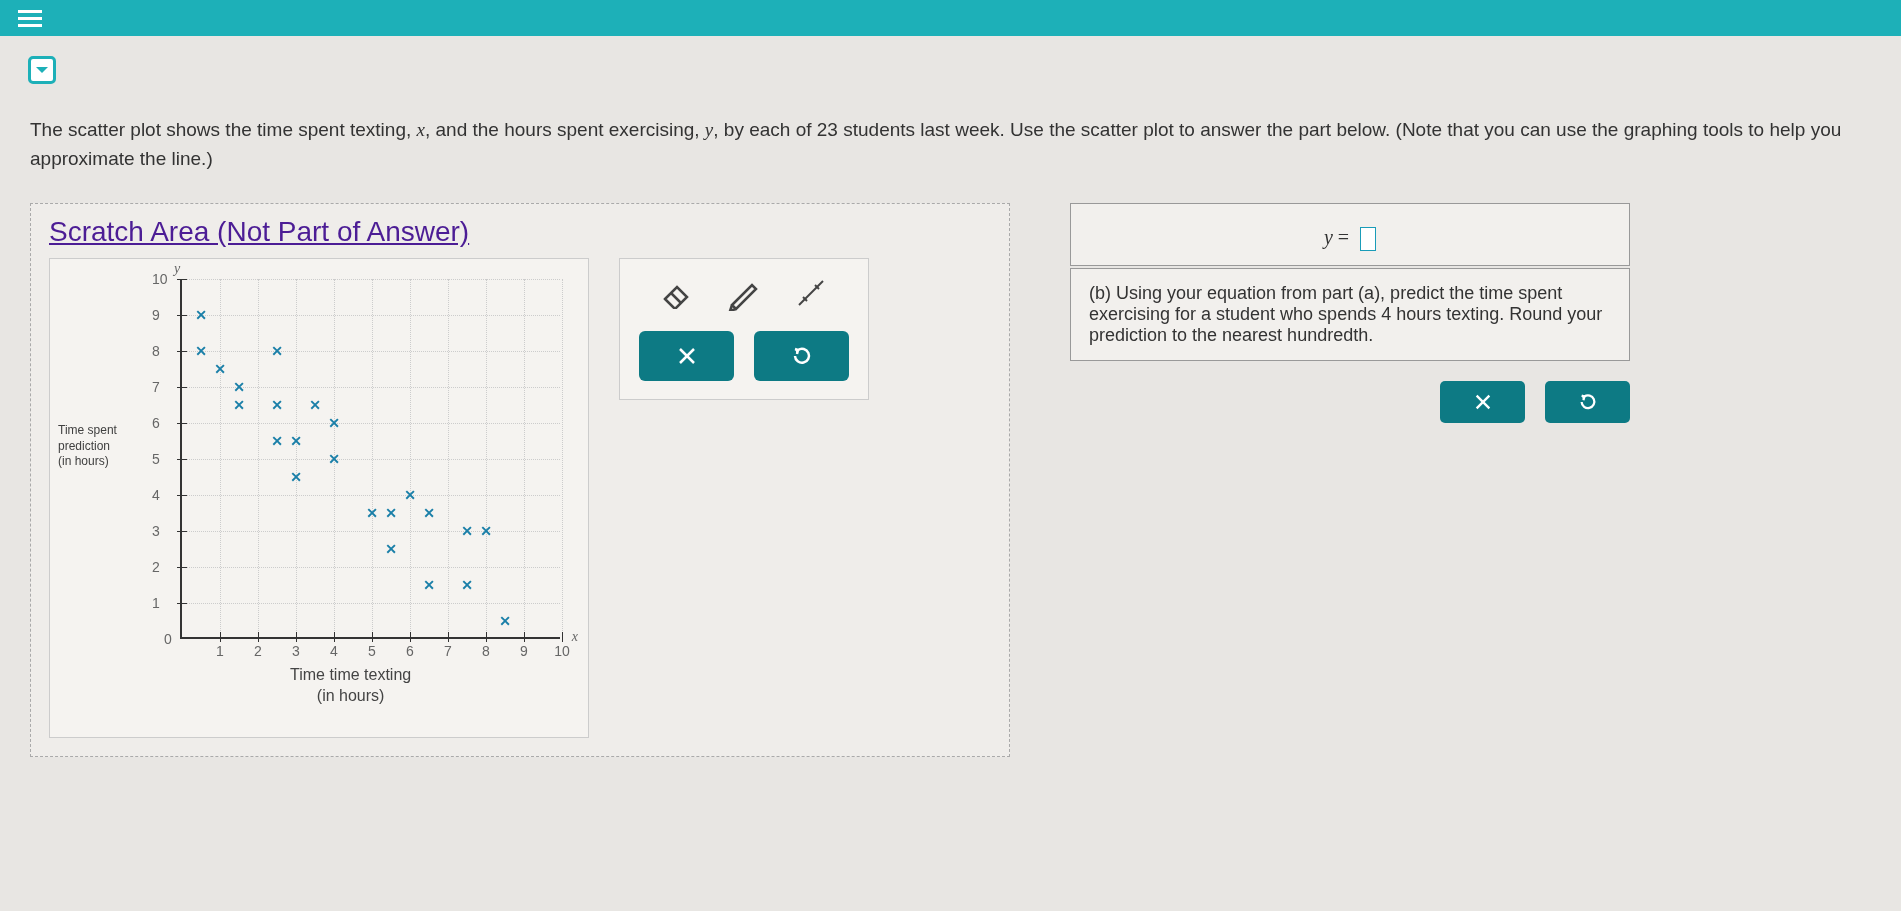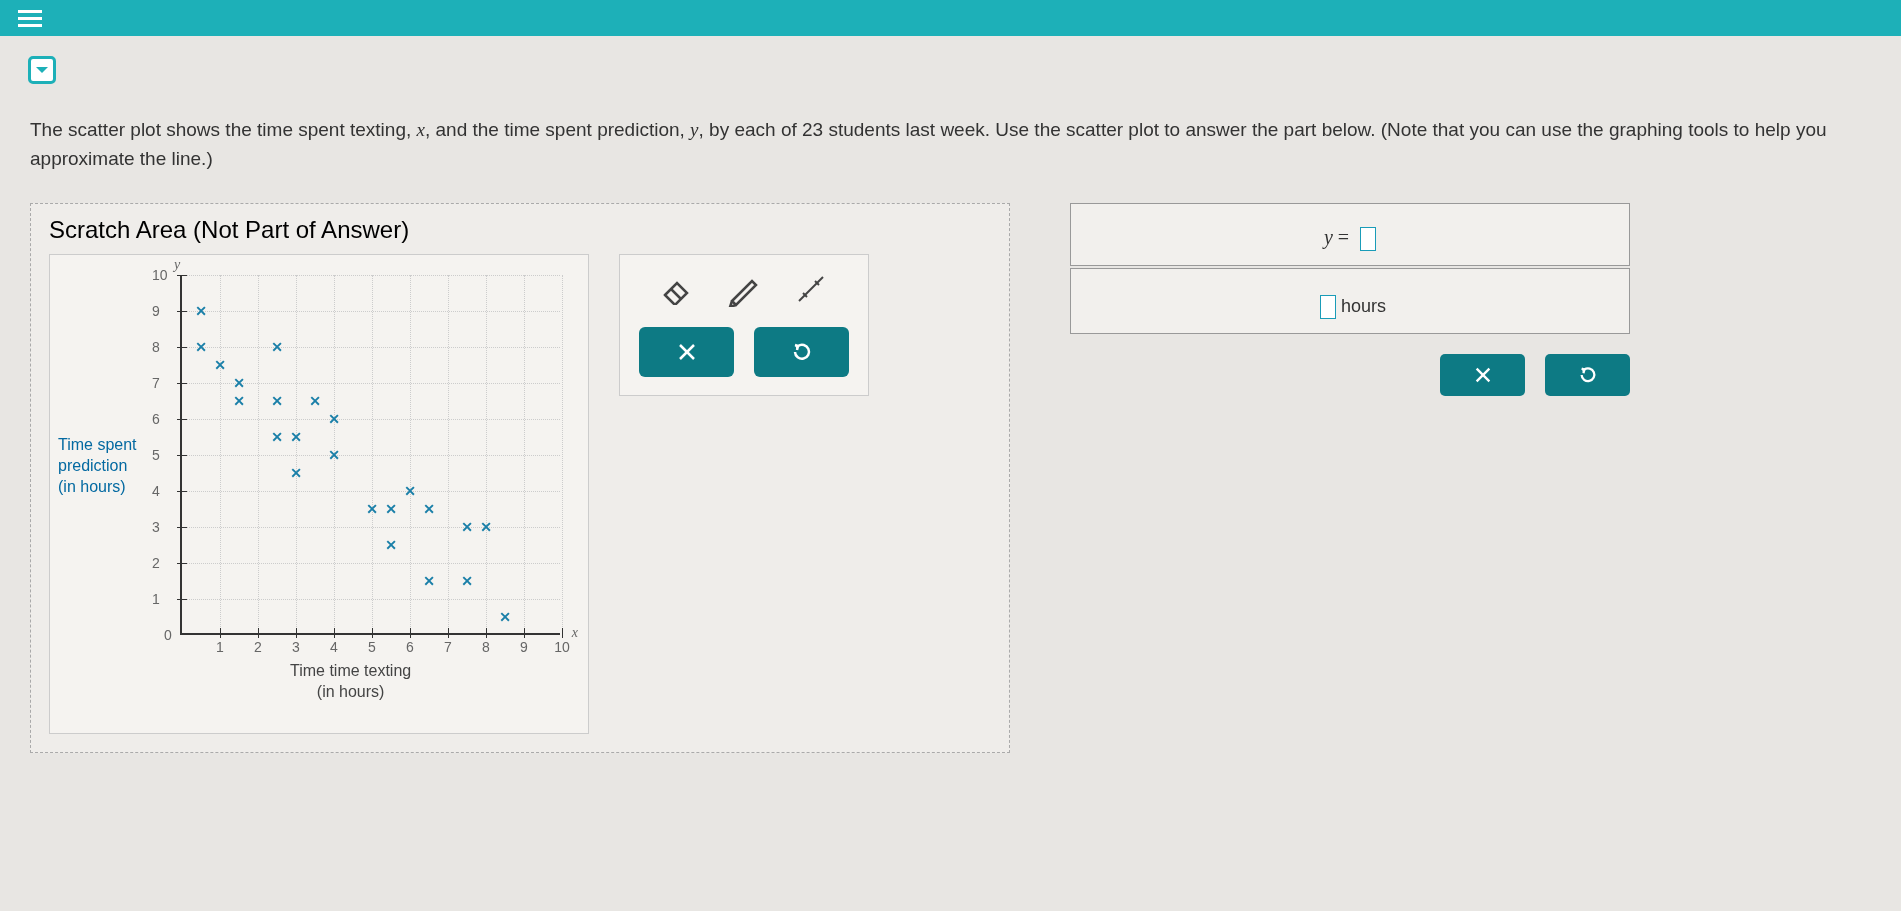--- a/index.html
+++ b/index.html
@@ -62,42 +62,43 @@
       gap: 60px;
       align-items: flex-start;
     }
     .scratch-panel {
       border: 1px dashed #aaa;
       background: #efedea;
       padding: 12px 18px 18px 18px;
       width: 980px;
     }
     .scratch-title {
-      color: #000000;
-      font-size: 24px;
+      color: #4c1d95;
+      font-size: 28px;
       margin-bottom: 10px;
+      text-decoration: underline;
     }
     .scratch-row {
       display: flex;
       gap: 30px;
       align-items: flex-start;
     }
     .chart-box {
       border: 1px solid #ccc;
       background: #f5f3f0;
       width: 540px;
       height: 480px;
       position: relative;
     }
     .yaxis-label {
       position: absolute;
       left: 8px;
-      top: 180px;
-      font-size: 16px;
-      color: #0369a1;
+      top: 164px;
+      font-size: 12px;
+      color: #404040;
       line-height: 1.3;
     }
     .plot-area {
       position: absolute;
       left: 130px;
       top: 20px;
       width: 380px;
       height: 360px;
       border-left: 2px solid #333;
       border-bottom: 2px solid #333;
@@ -276,21 +277,21 @@
 </div>
 
 <div class="breadcrumb-down">
   <svg width="16" height="16" viewBox="0 0 16 16">
       <path d="M2 5 L8 11 L14 5 Z"></path>
     </svg>
 </div>
 
 <div class="content">
   <div class="question-text">
-    <span>The scatter plot shows the time spent texting, </span><span class="math-var">x</span><span>, and the time spent prediction, </span><span class="math-var">y</span><span>, by each of 23 students last week. Use the scatter plot to answer the part below. (Note that you can use the graphing tools to help you approximate the line.)</span>
+    <span>The scatter plot shows the time spent texting, </span><span class="math-var">x</span><span>, and the hours spent exercising, </span><span class="math-var">y</span><span>, by each of 23 students last week. Use the scatter plot to answer the part below. (Note that you can use the graphing tools to help you approximate the line.)</span>
   </div>
 
   <div class="main-row">
     <div class="scratch-panel">
       <div class="scratch-title">Scratch Area (Not Part of Answer)</div>
       <div class="scratch-row">
         <div class="chart-box">
           <div class="yaxis-label">
             <div>Time spent</div>
             <div>prediction</div>
@@ -432,25 +433,21 @@
     <div class="answer-panel">
       <div class="answer-box">
         <div class="eq-row">
           <span>y</span>
           <span style="font-style:normal;"> </span>
           <span style="font-style:normal;">=</span>
           <span class="input-box"></span>
         </div>
       </div>
       <div class="answer-box">
-        <div class="hours-row">
-          <span class="input-box"></span>
-          <span> </span>
-          <span>hours</span>
-        </div>
+        <div>(b) Using your equation from part (a), predict the time spent exercising for a student who spends 4 hours texting. Round your prediction to the nearest hundredth.</div>
       </div>
       <div class="bottom-actions">
         <div class="bottom-btn">
           <svg width="20" height="20" viewBox="0 0 22 22" stroke="white" stroke-width="2.5" fill="none">
             <line x1="4" y1="4" x2="18" y2="18"></line>
               <line x1="18" y1="4" x2="4" y2="18"></line>
           </svg>
         </div>
         <div class="bottom-btn">
           <svg width="20" height="20" viewBox="0 0 22 22" stroke="white" stroke-width="2.5" fill="none">

